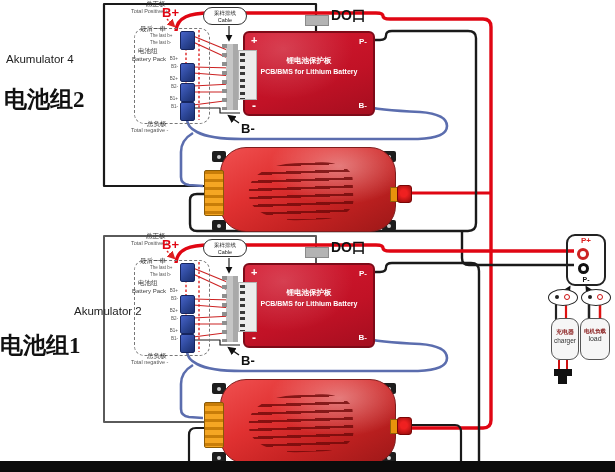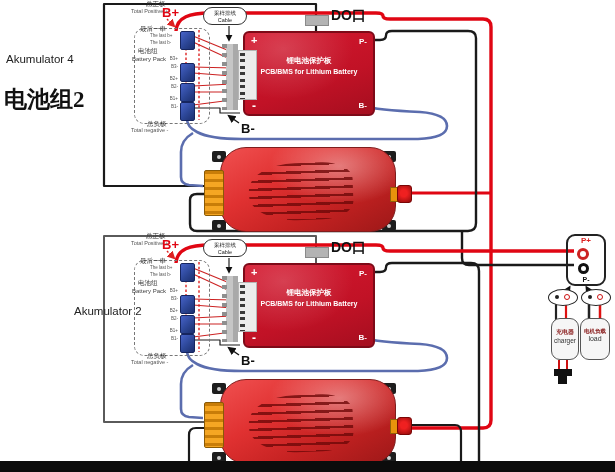--- a/index.html
+++ b/index.html
@@ -141,20 +141,21 @@
       <path d="M563,298 L569,288" stroke="#111" stroke-width="2" marker-end="url(#ab)"></path>
       <path d="M593,298 L587,288" stroke="#111" stroke-width="2" marker-end="url(#ab)"></path>
       <path d="M559,360 V369 M567,360 V369" stroke="#c11" stroke-width="2"></path>
       <path d="M554,369 h18 v7 h-5 v8 h-9 v-8 h-4 z" fill="#111" stroke="none"></path>
     </g>
   </svg>
 
   <div class="lbl latin-lbl" style="left:6px;top:53px;">Akumulator 4</div>
   <div class="lbl cjk-big" style="left:4px;top:88px;">电池组2</div>
   <div class="lbl latin-lbl" style="left:74px;top:305px;">Akumulator 2</div>
+  <div class="lbl cjk-big" style="left:0px;top:334px;">电池组1</div>
 
   <div>
     <div class="pack-box" style="left:134px;top:28px;"></div>
     <div class="lbl tiny" style="left:146px;top:1px;font-size:6.5px;">总正极</div>
     <div class="lbl tiny" style="left:131px;top:9px;font-size:5.5px;color:#555;">Total Positive +</div>
     <div class="lbl bplus" style="left:162px;top:6px;">B+</div>
     <div class="lbl tiny" style="left:140px;top:26px;font-size:6.5px;">最后一串</div>
     <div class="lbl tiny" style="left:150px;top:34px;font-size:4.5px;color:#555;">The last b+</div>
     <div class="lbl tiny" style="left:150px;top:41px;font-size:4.5px;color:#555;">The last b-</div>
     <div class="lbl tiny" style="left:138px;top:48px;font-size:6.5px;">电池组</div>

